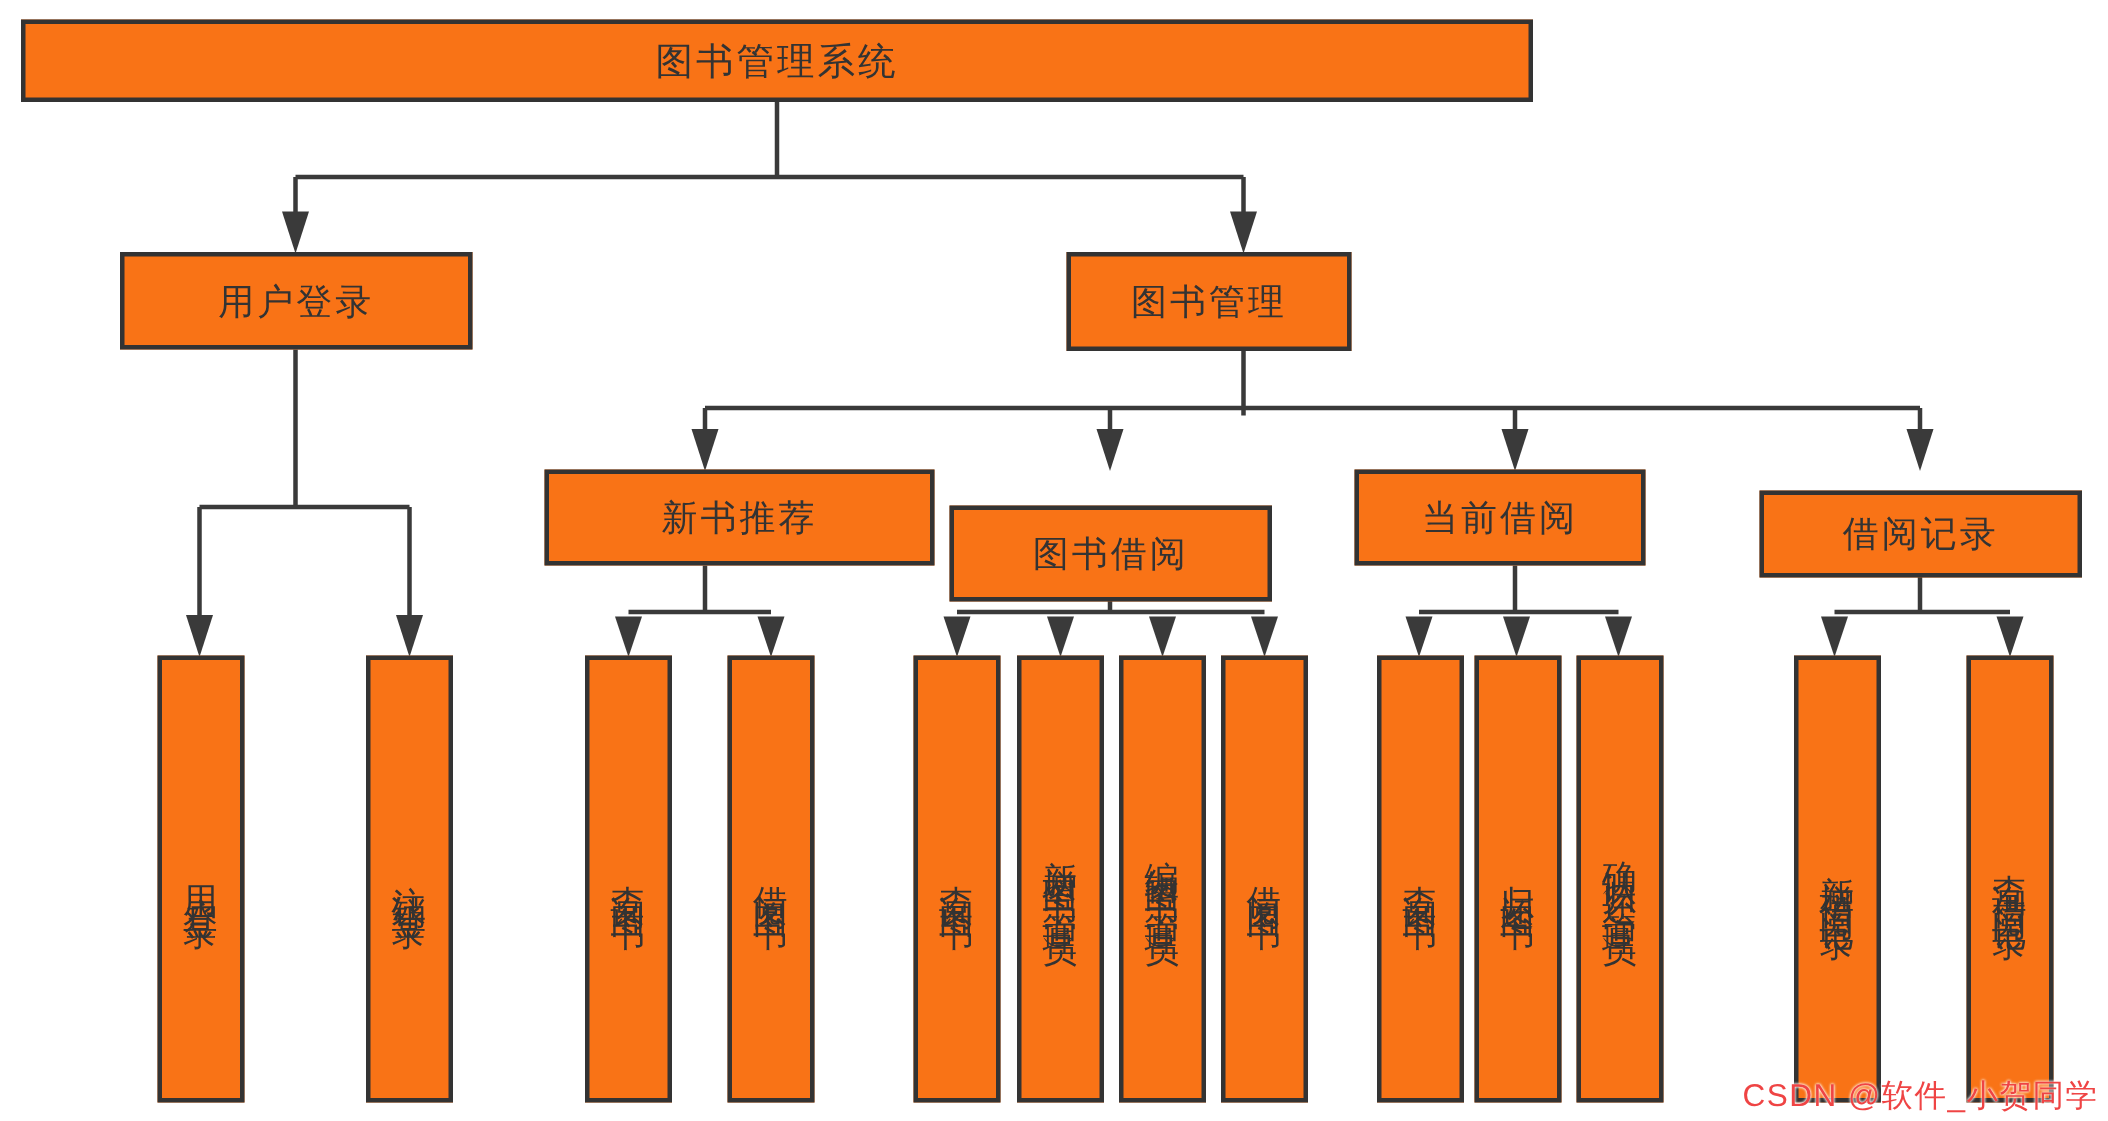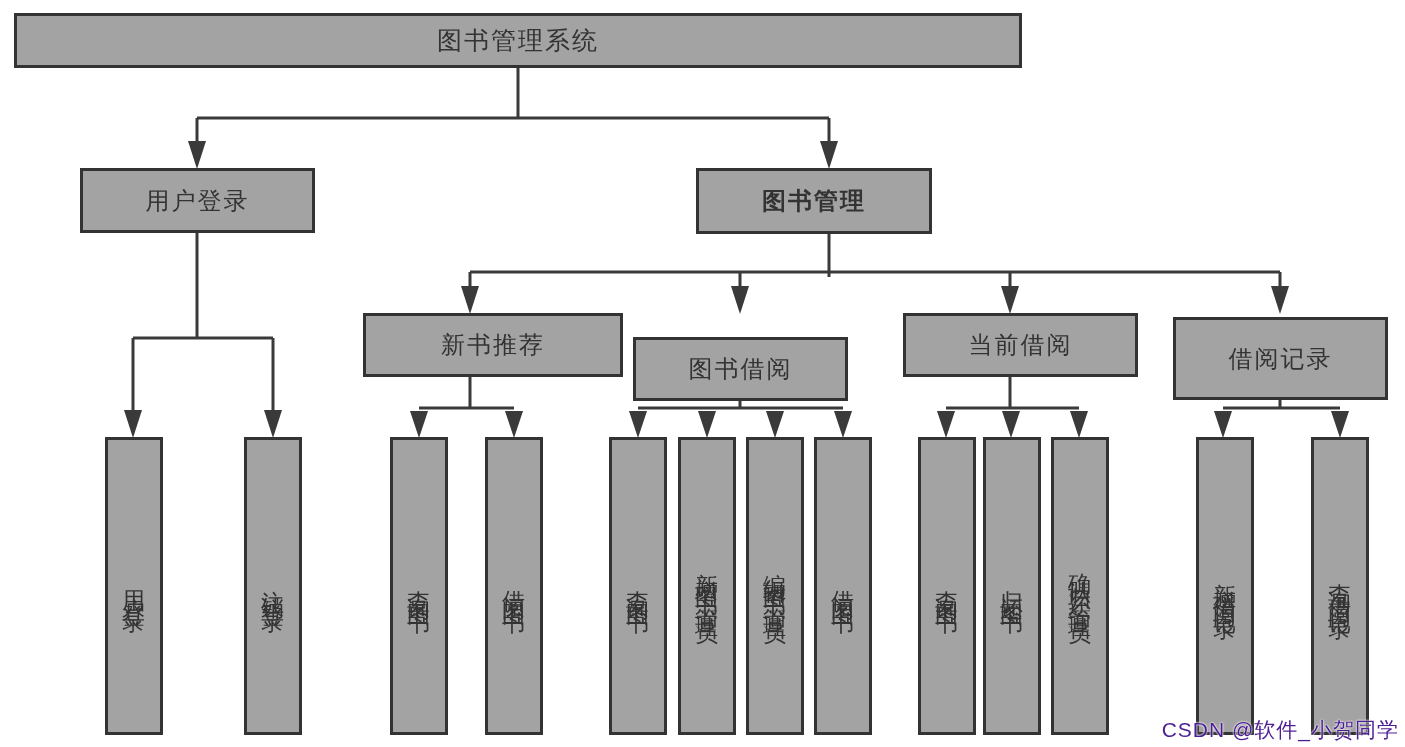--- a/index.html
+++ b/index.html
@@ -23,21 +23,21 @@
     fill: none;
   }
   svg.connectors polygon {
     fill: #3a3a3a;
     stroke: none;
   }
   .box {
     position: absolute;
     box-sizing: border-box;
     border: 3px solid #333333;
-    background: #a3a3a3;
+    background: #f97316;
     display: flex;
     align-items: center;
     justify-content: center;
     text-align: center;
   }
   .box.h {
     font-size: 24px;
     letter-spacing: 2px;
     white-space: nowrap;
   }
@@ -50,21 +50,21 @@
     font-size: 23px;
     letter-spacing: 7px;
     line-height: 52px;
   }
   .watermark {
     position: absolute;
     right: 6px;
     bottom: 3px;
     font-size: 21px;
     letter-spacing: 1px;
-    color: #4c1d95;
+    color: #ef4444;
     text-shadow: 0 0 2px #ffffff, 0 0 2px #ffffff;
     z-index: 5;
     white-space: nowrap;
   }
 </style>
 </head>
 <body>
 
 <div class="canvas">
 
@@ -114,26 +114,26 @@
     <g>
       <path d="M1280 377 V408 M1223 408 H1340"></path>
       <polygon points="1214,411 1232,411 1223,438"></polygon>
       <polygon points="1331,411 1349,411 1340,438"></polygon>
     </g>
   </svg>
 
   <div class="box h root" style="left:14px; top:13px; width:1008px; height:55px;">图书管理系统</div>
 
   <div class="box h" style="left:80px; top:168px; width:235px; height:65px;">用户登录</div>
-  <div class="box h" style="left:696px; top:168px; width:236px; height:66px;font-weight:bold;">图书管理</div>
+  <div class="box h" style="left:711px; top:168px; width:190px; height:66px;">图书管理</div>
 
   <div class="box h" style="left:363px; top:313px; width:260px; height:64px;">新书推荐</div>
   <div class="box h" style="left:633px; top:313px; width:215px; height:64px;margin-top:24px;">图书借阅</div>
-  <div class="box h" style="left:903px; top:313px; width:235px; height:64px;">当前借阅</div>
-  <div class="box h" style="left:1173px; top:317px; width:215px; height:83px;">借阅记录</div>
+  <div class="box h" style="left:903px; top:313px; width:194px; height:64px;">当前借阅</div>
+  <div class="box h" style="left:1173px; top:327px; width:215px; height:58px;">借阅记录</div>
 
   <div class="box v" style="left:105px; top:437px; width:58px; height:298px;">用户登录</div>
   <div class="box v" style="left:244px; top:437px; width:58px; height:298px;">注销登录</div>
 
   <div class="box v" style="left:390px; top:437px; width:58px; height:298px;">查询图书</div>
   <div class="box v" style="left:485px; top:437px; width:58px; height:298px;">借阅图书</div>
 
   <div class="box v" style="left:609px; top:437px; width:58px; height:298px;">查询图书</div>
   <div class="box v" style="left:678px; top:437px; width:58px; height:298px;">新增图书（管理员）</div>
   <div class="box v" style="left:746px; top:437px; width:58px; height:298px;">编辑图书（管理员）</div>

